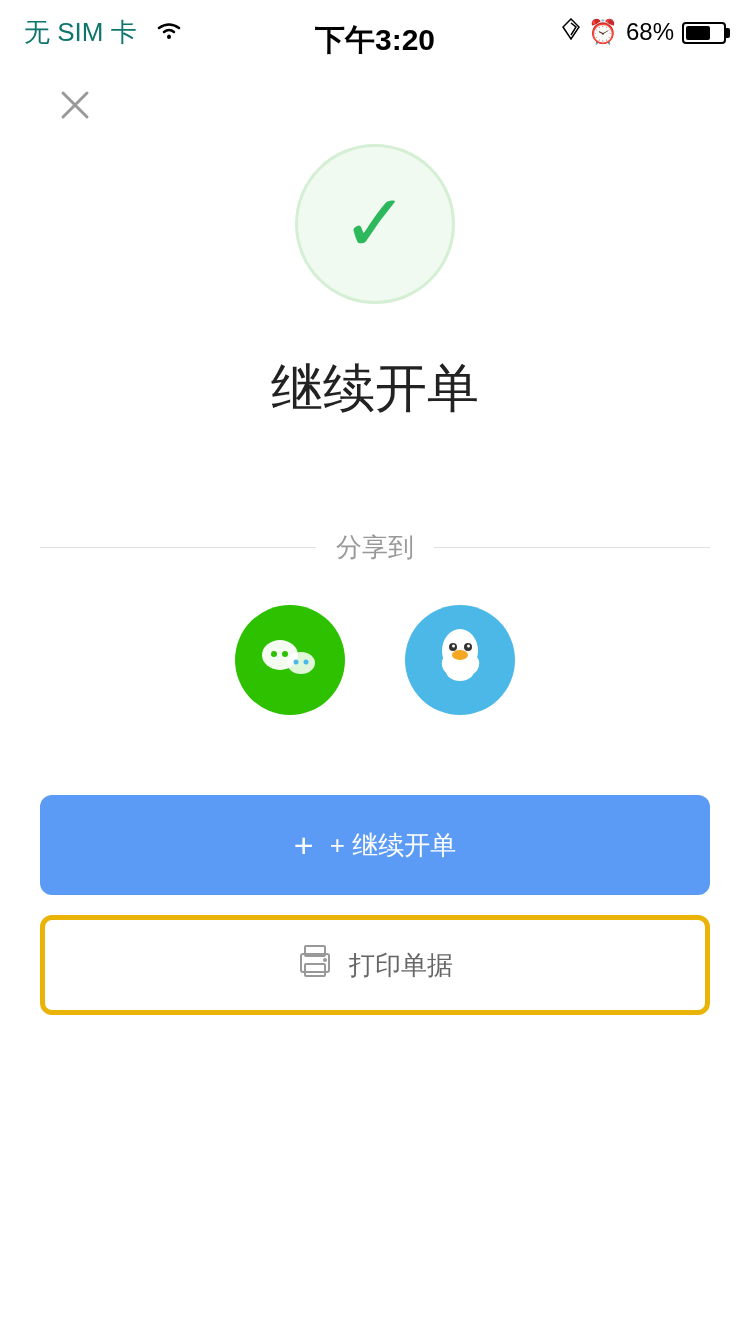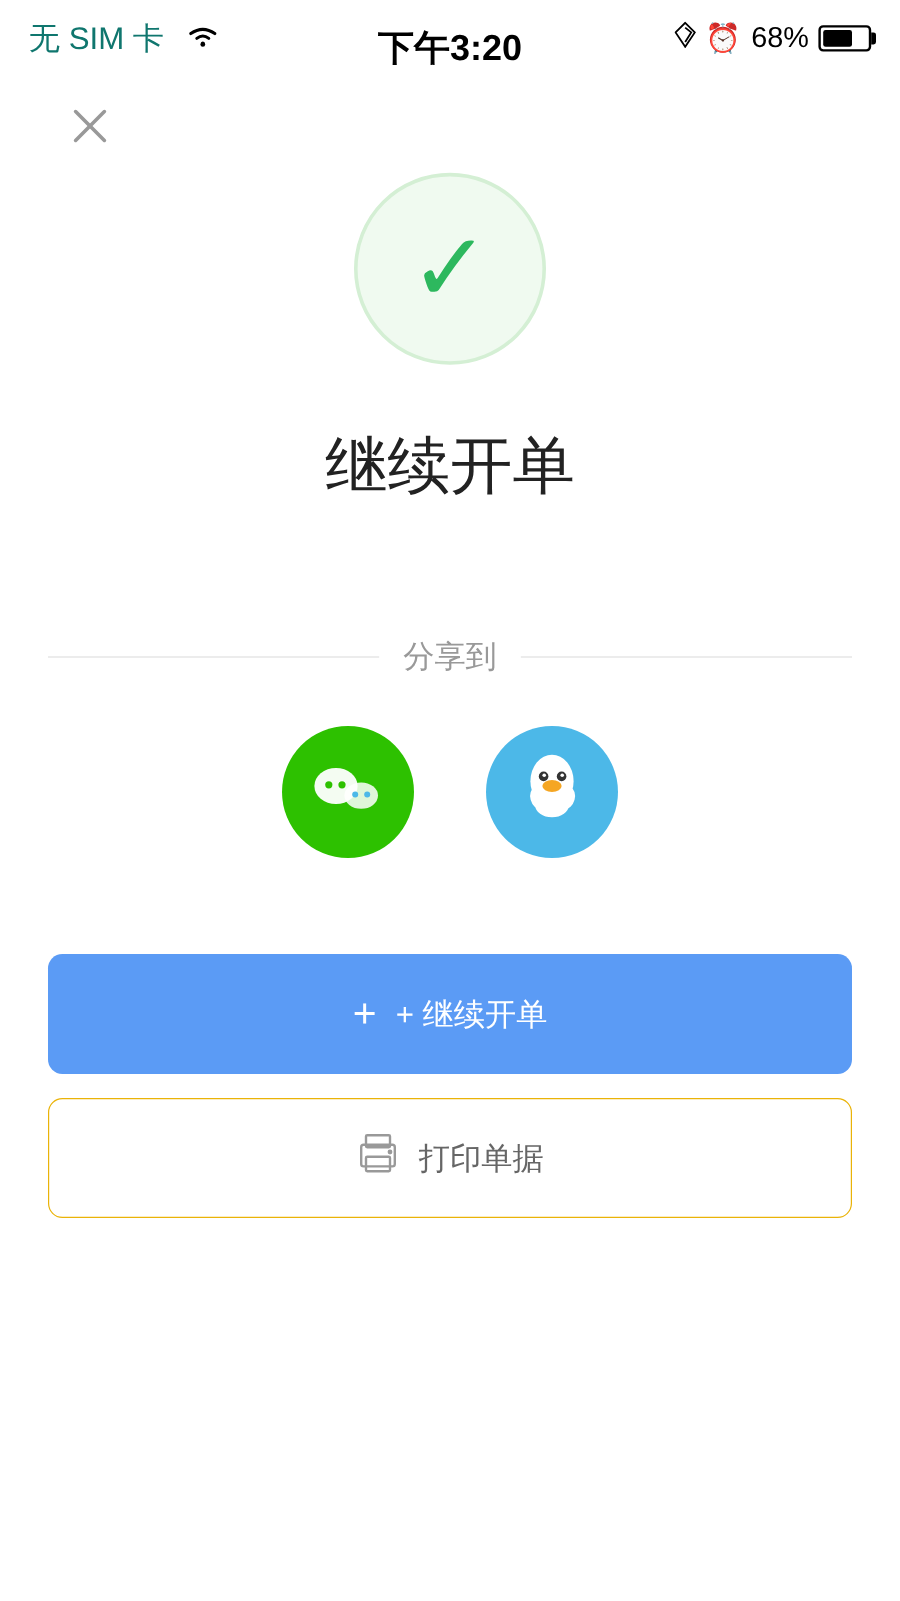--- a/index.html
+++ b/index.html
@@ -219,21 +219,21 @@
       align-items: center;
       justify-content: center;
       gap: 16px;
       cursor: pointer;
     }
 
     .btn-secondary {
       width: 100%;
       height: 100px;
       background: #fff;
-      border: 1px solid #eab308;
+      border: 5px solid #eab308;
       border-radius: 12px;
       color: #666;
       font-size: 34px;
       display: flex;
       align-items: center;
       justify-content: center;
       gap: 16px;
       cursor: pointer;
     }
 

